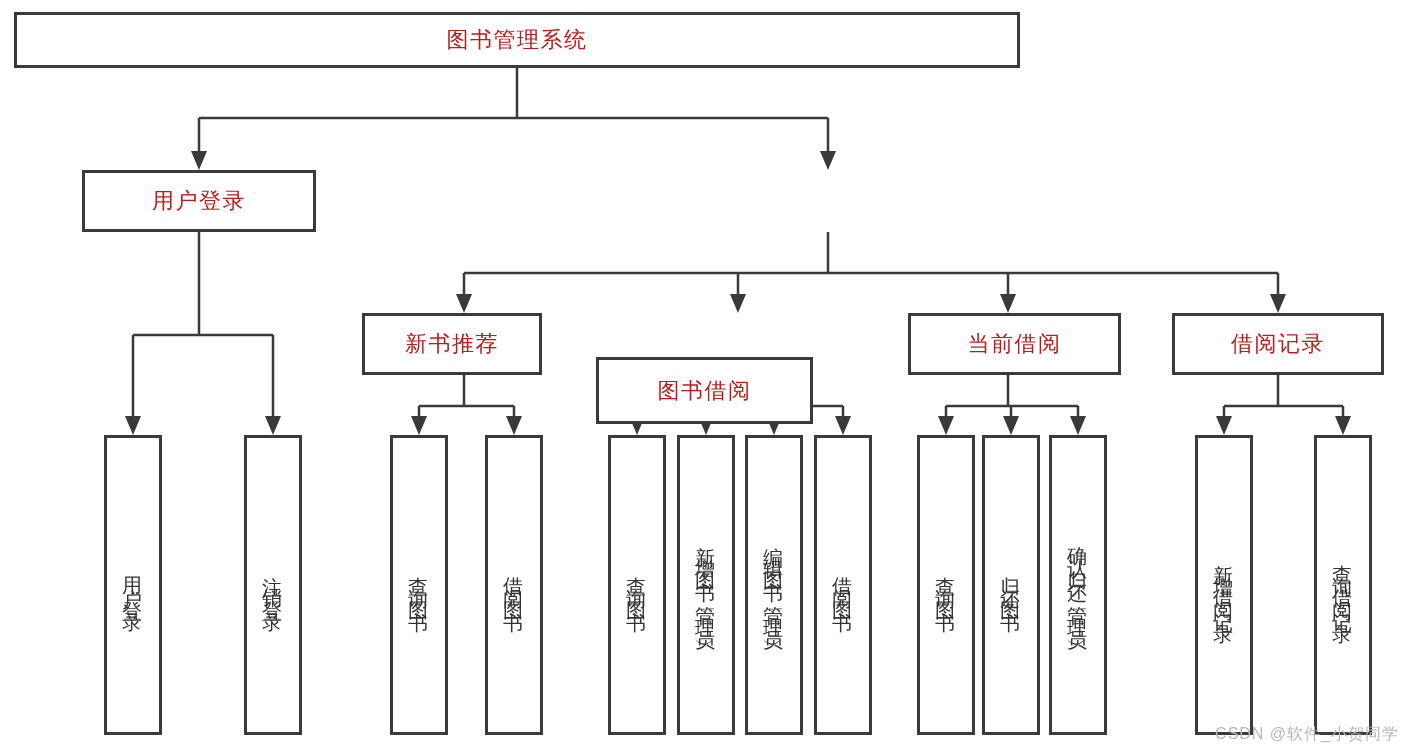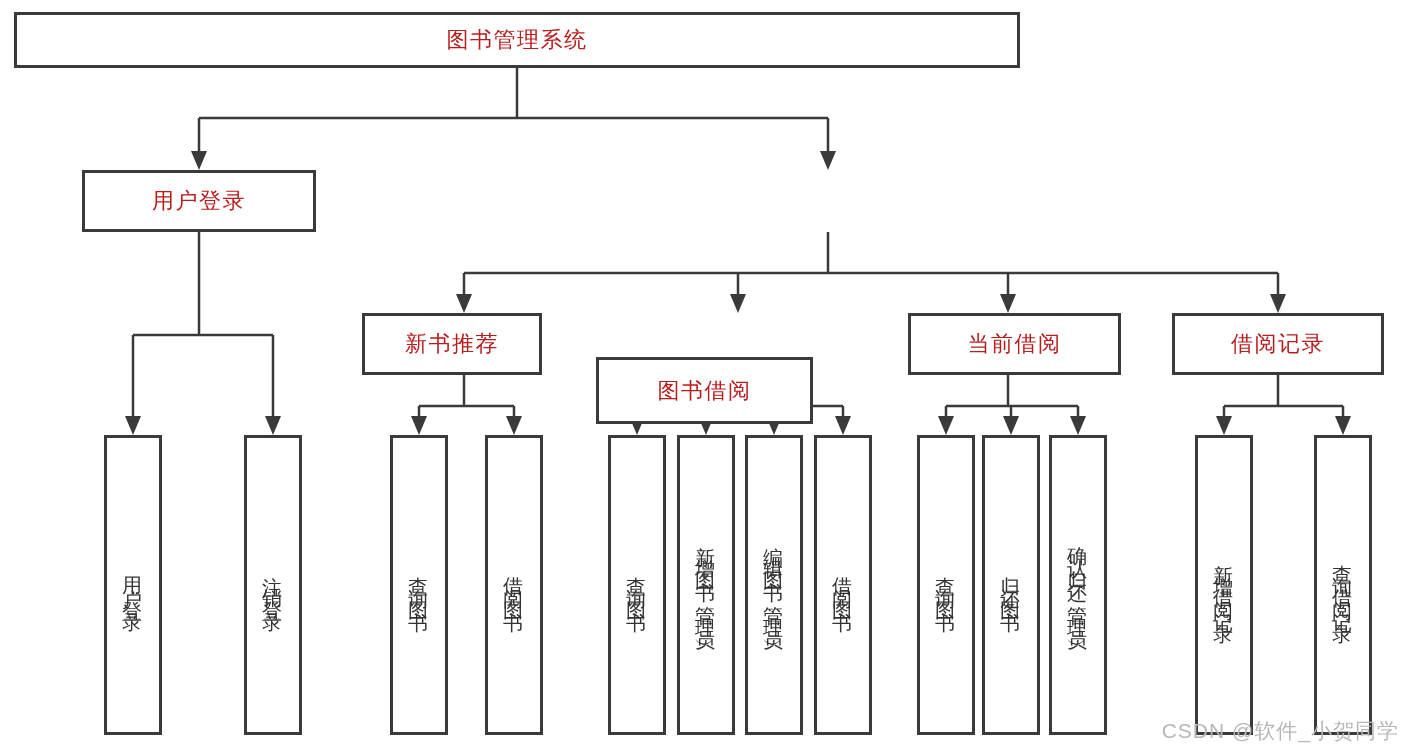--- a/index.html
+++ b/index.html
@@ -44,21 +44,21 @@
     text-orientation: mixed;
     font-size: 20px;
     letter-spacing: 12px;
     color: #333333;
     overflow: hidden;
   }
   .watermark {
     position: absolute;
     right: 6px;
     bottom: 2px;
-    font-size: 21px;
+    font-size: 16px;
     color: #b5b7ba;
     letter-spacing: 1px;
     white-space: nowrap;
   }
 </style>
 </head>
 <body>
 
 <div id="canvas">
 

